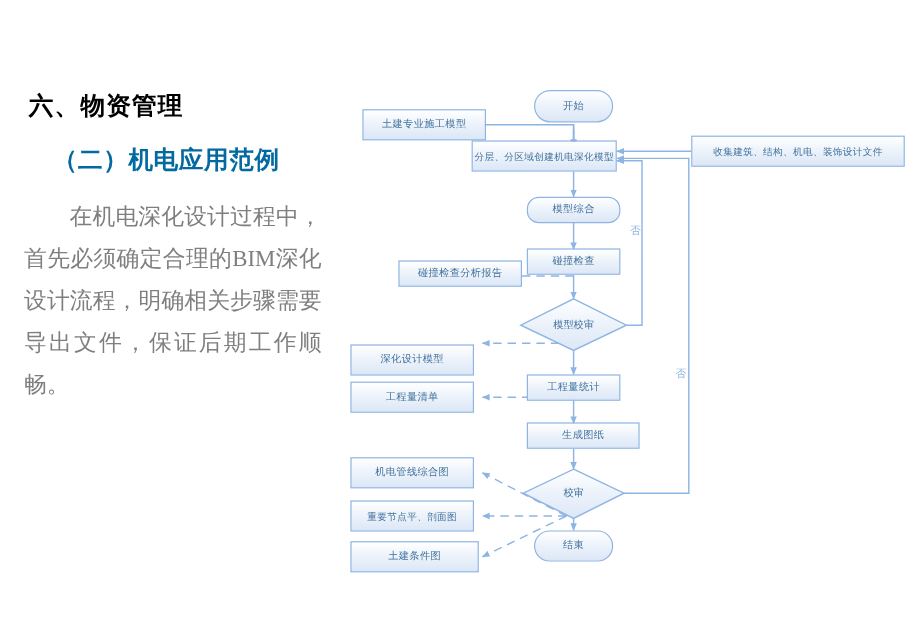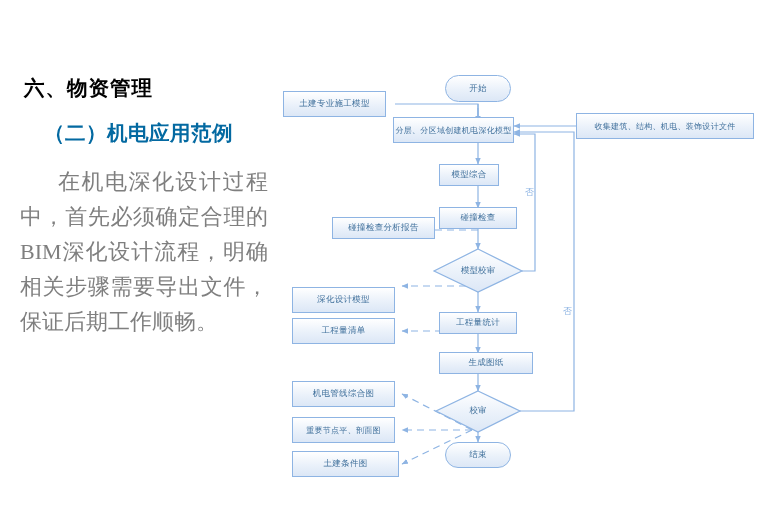--- a/index.html
+++ b/index.html
@@ -50,21 +50,21 @@
     color: #0369a1;
     letter-spacing: 0.5px;
     white-space: nowrap;
     font-family: "Liberation Serif", "DejaVu Serif", serif;
   }
   #body-text {
     position: absolute;
     left: 20px;
     top: 148px;
     width: 248px;
-    font-size: 22px;
+    font-size: 19px;
     line-height: 35px;
     color: #7F7F7F;
     text-indent: 38px;
     text-align: justify;
     font-family: "Liberation Serif", "DejaVu Serif", serif;
   }
 
   
   #flow {
     position: absolute;
@@ -176,27 +176,27 @@
         <linearGradient id="dg" x1="0" y1="0" x2="0" y2="1">
           <stop offset="0%" stop-color="#FFFFFF"></stop>
           <stop offset="55%" stop-color="#EAF1FA"></stop>
           <stop offset="100%" stop-color="#DCE7F6"></stop>
         </linearGradient>
       </defs>
     </svg>
 
     <div class="node rounded" style="left:163px; top:15px; width:66px; height:27px;">开始</div>
 
-    <div class="node" style="left:1px; top:31px; width:103px; height:26px;">土建专业施工模型</div>
+    <div class="node" style="left:20px; top:31px; width:103px; height:26px;">土建专业施工模型</div>
 
     <div class="node" style="left:294px; top:53px; width:178px; height:26px; font-size:8px;">收集建筑、结构、机电、装饰设计文件</div>
 
     <div class="node" style="left:111px; top:57px; width:121px; height:26px; font-size:8px;">分层、分区域创建机电深化模型</div>
 
-    <div class="node" style="left:157px; top:104px; width:60px; height:22px;">模型综合</div>
+    <div class="node" style="left:157px; top:104px; width:78px; height:22px;border-radius:10px;">模型综合</div>
 
     <div class="node" style="left:157px; top:147px; width:78px; height:22px;">碰撞检查</div>
 
     <div class="node" style="left:10px; top:157px; width:103px; height:22px;margin-left:40px;">碰撞检查分析报告</div>
 
     <div class="diamond-label" style="left:152px; top:203px; width:88px; height:16px;">模型校审</div>
 
     <div class="node" style="left:10px; top:213px; width:103px; height:26px;margin-top:14px;">深化设计模型</div>
 
     <div class="node" style="left:157px; top:252px; width:78px; height:22px;">工程量统计</div>

